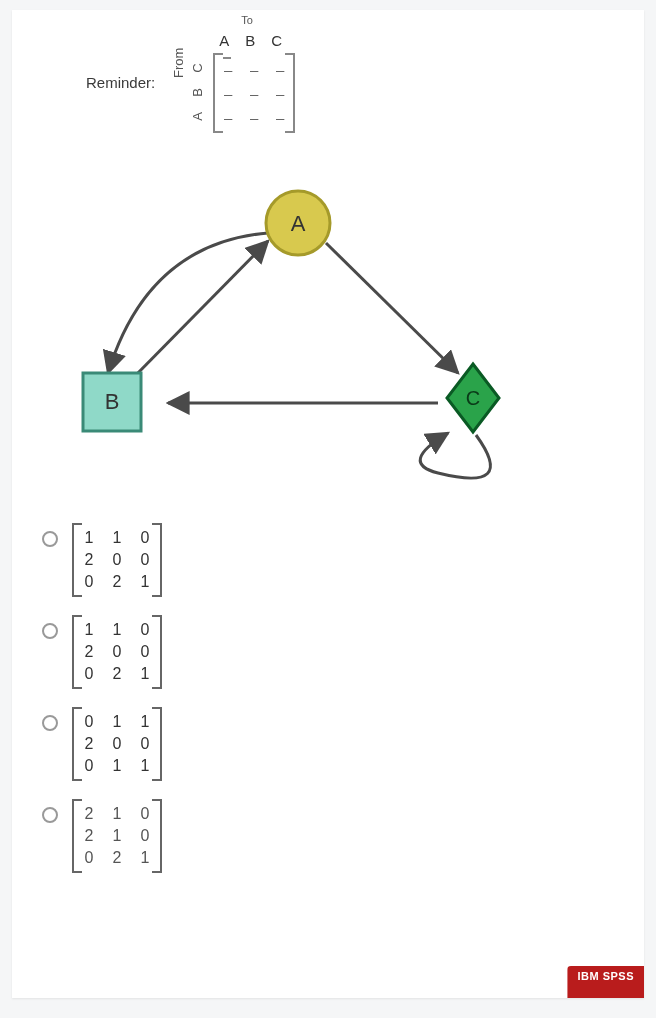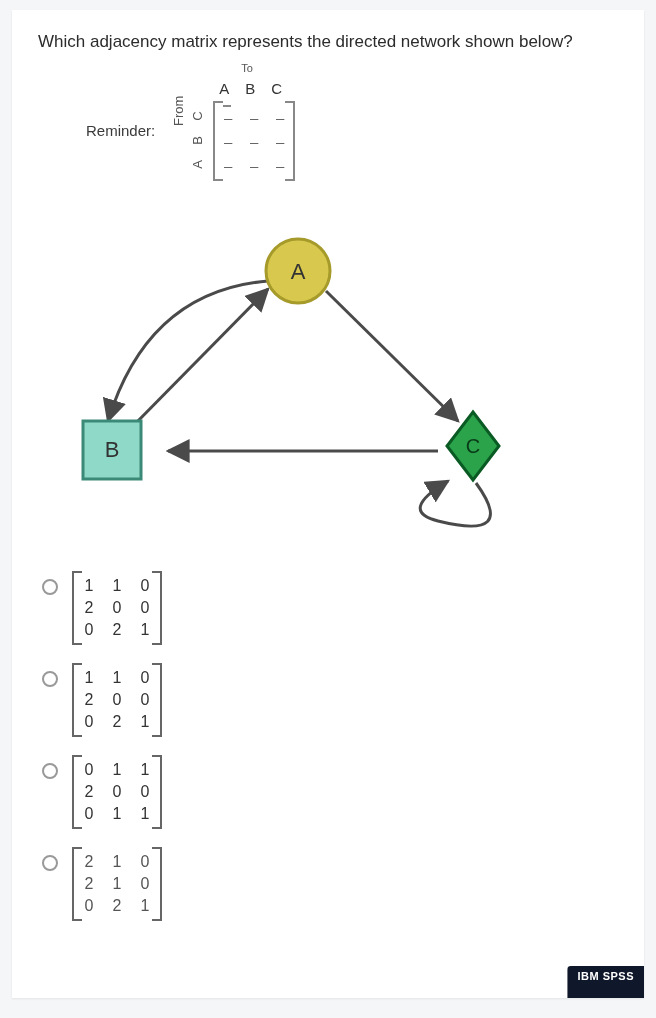--- a/index.html
+++ b/index.html
@@ -68,32 +68,31 @@
     .matrix .capTL,.matrix .capTR,.matrix .capBL,.matrix .capBR{
       position:absolute; width:8px; height:2px; background:#666;
     }
     .capTL{top:0;left:0;} .capTR{top:0;right:0;} .capBL{bottom:0;left:0;} .capBR{bottom:0;right:0;}
     .mrow{ display:flex; gap:18px; }
     .mrow span{ width:10px; text-align:center; font-size:16px; color:#333; line-height:22px;}
     .opt-4 .mrow span{ color:#555; }
 
     .ibm-tag{
       position:absolute; right:0; bottom:0;
-      background:#0f172a; color:#fff; font-size:11px;
+      background:#b91c1c; color:#fff; font-size:11px;
       padding:4px 10px 16px 10px; border-top-left-radius:4px;
       font-weight:600; letter-spacing:.5px;
       clip-path: polygon(0 0, 100% 0, 100% 100%, 0 100%);
     }
   </style>
 </head>
 <body>
 
 <div class="card">
 
-  <div class="question">Which adjacency matrix represents the directed network shown below?</div>
 
   <div class="reminder-row">
     <div class="reminder-label">Reminder:</div>
     <div class="reminder-matrix">
       <div class="to-label">To</div>
       <div class="from-label">From</div>
       <div class="col-headers">
         <span>A</span>
         <span>B</span>
         <span>C</span>

